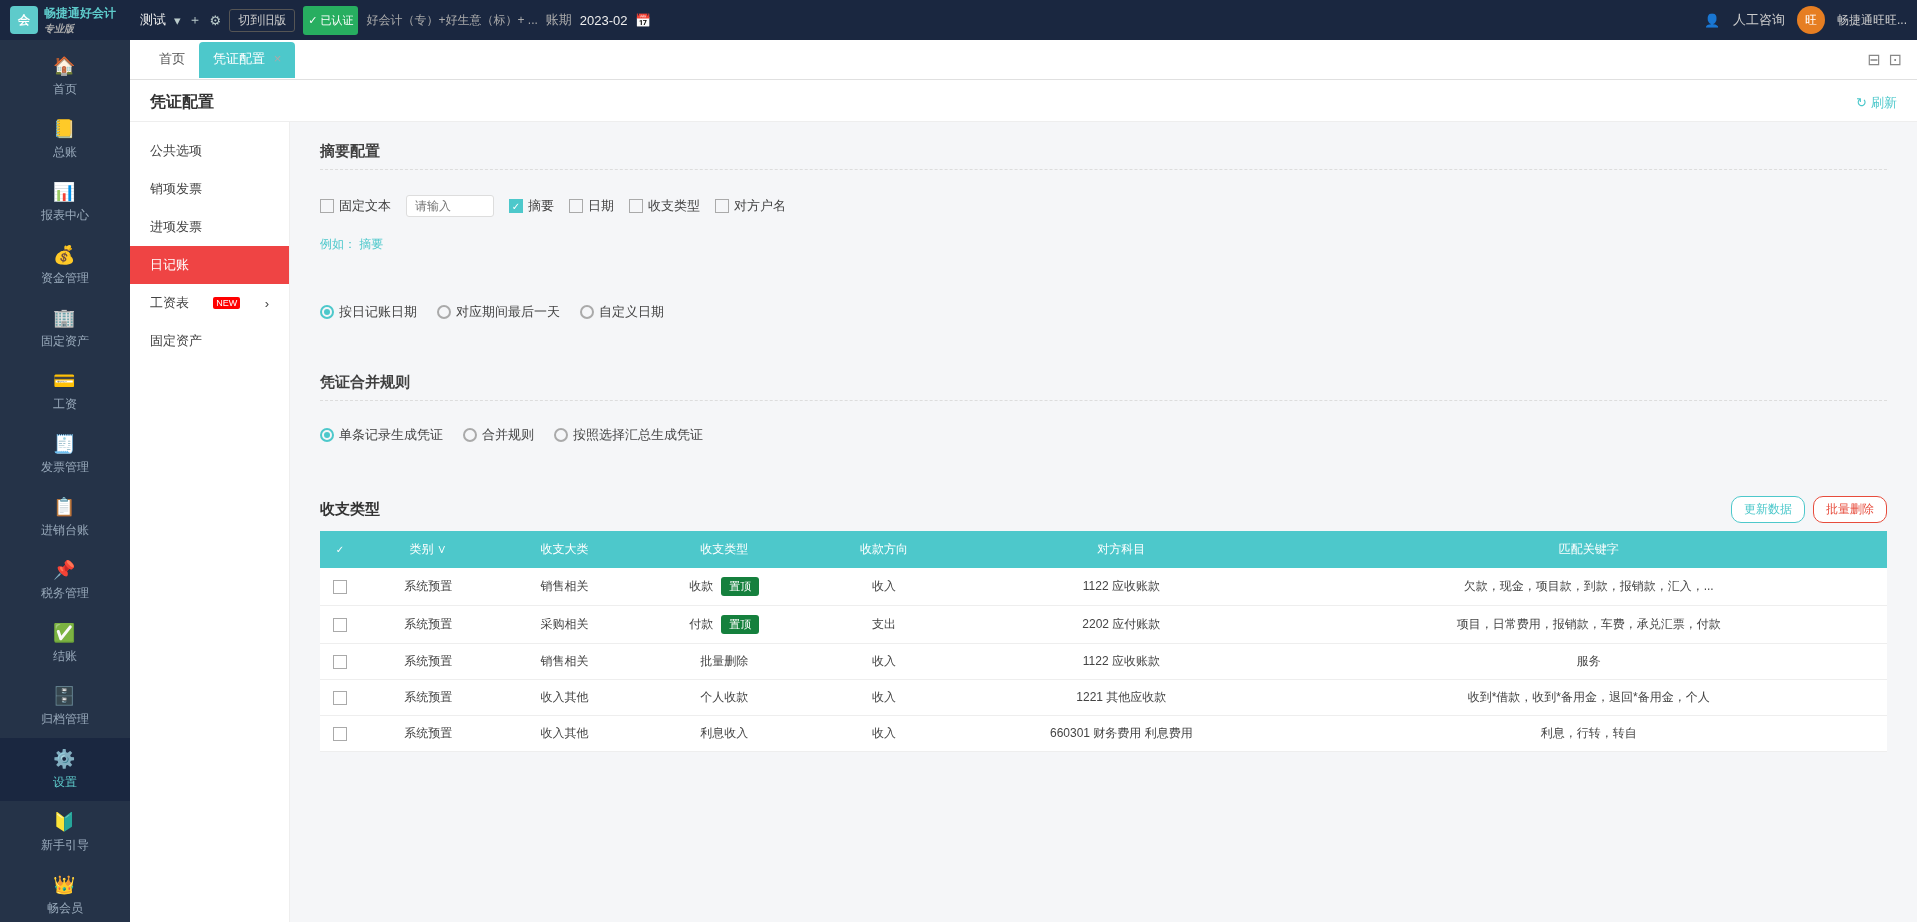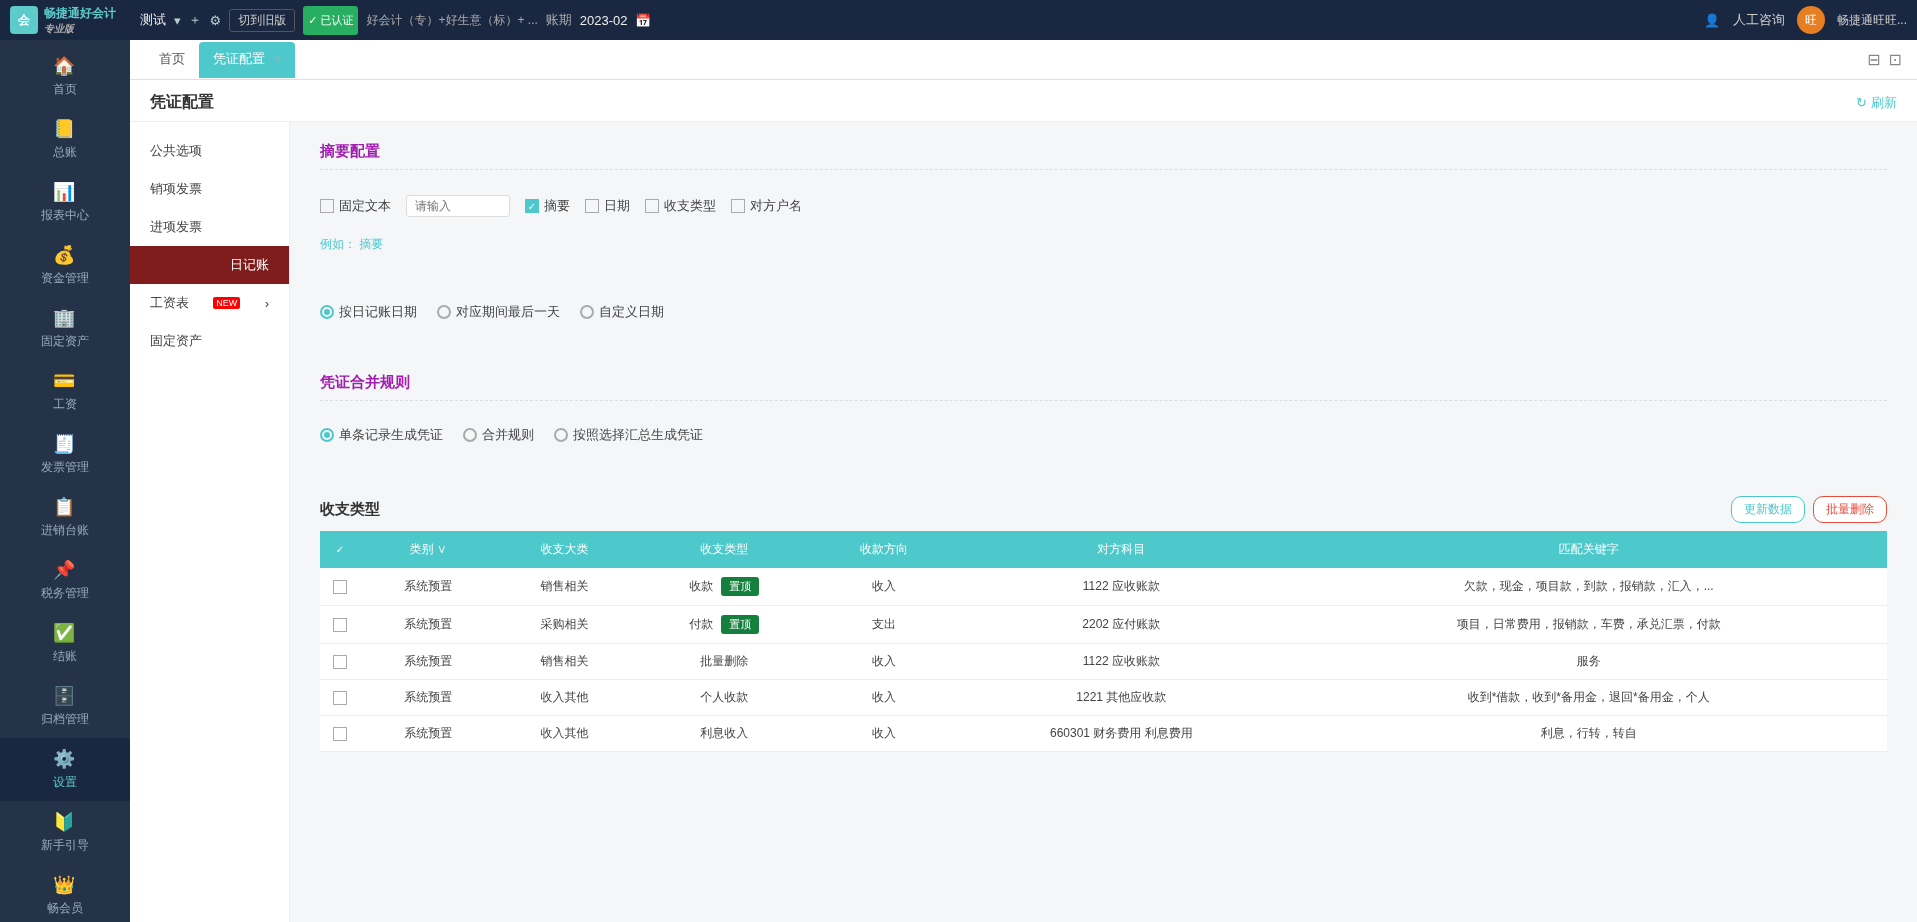--- a/index.html
+++ b/index.html
@@ -200,23 +200,22 @@
     .left-nav-item {
       padding: 10px 20px;
       cursor: pointer;
       color: #444;
       font-size: 13px;
       display: flex;
       align-items: center;
       justify-content: space-between;
     }
     .left-nav-item.active {
-      background: #7f1d1d;
+      background: #ef4444;
       color: white;
-      justify-content: flex-end;
     }
     .new-badge {
       background: red;
       color: white;
       font-size: 9px;
       padding: 1px 3px;
       border-radius: 2px;
     }
 
     
@@ -226,21 +225,21 @@
       padding: 20px 30px;
     }
 
     
     .section {
       margin-bottom: 30px;
     }
     .section-title {
       font-size: 15px;
       font-weight: bold;
-      color: #a21caf;
+      color: #404040;
       margin-bottom: 15px;
       padding-bottom: 8px;
       border-bottom: 1px dashed #ddd;
     }
     .section-body {
       padding: 10px 0;
     }
 
     
     .radio-group {
@@ -297,21 +296,21 @@
       border-color: #4dc8cb;
       color: white;
       font-size: 10px;
     }
     .text-input {
       border: 1px solid #ddd;
       padding: 3px 8px;
       border-radius: 3px;
       font-size: 12px;
       color: #999;
-      width: 104px;
+      width: 88px;
     }
     .example-text {
       color: #4dc8cb;
       font-size: 12px;
       margin-top: 19px;
     }
 
     
     .table-section { margin-top: 20px; }
     .table-header-row {

